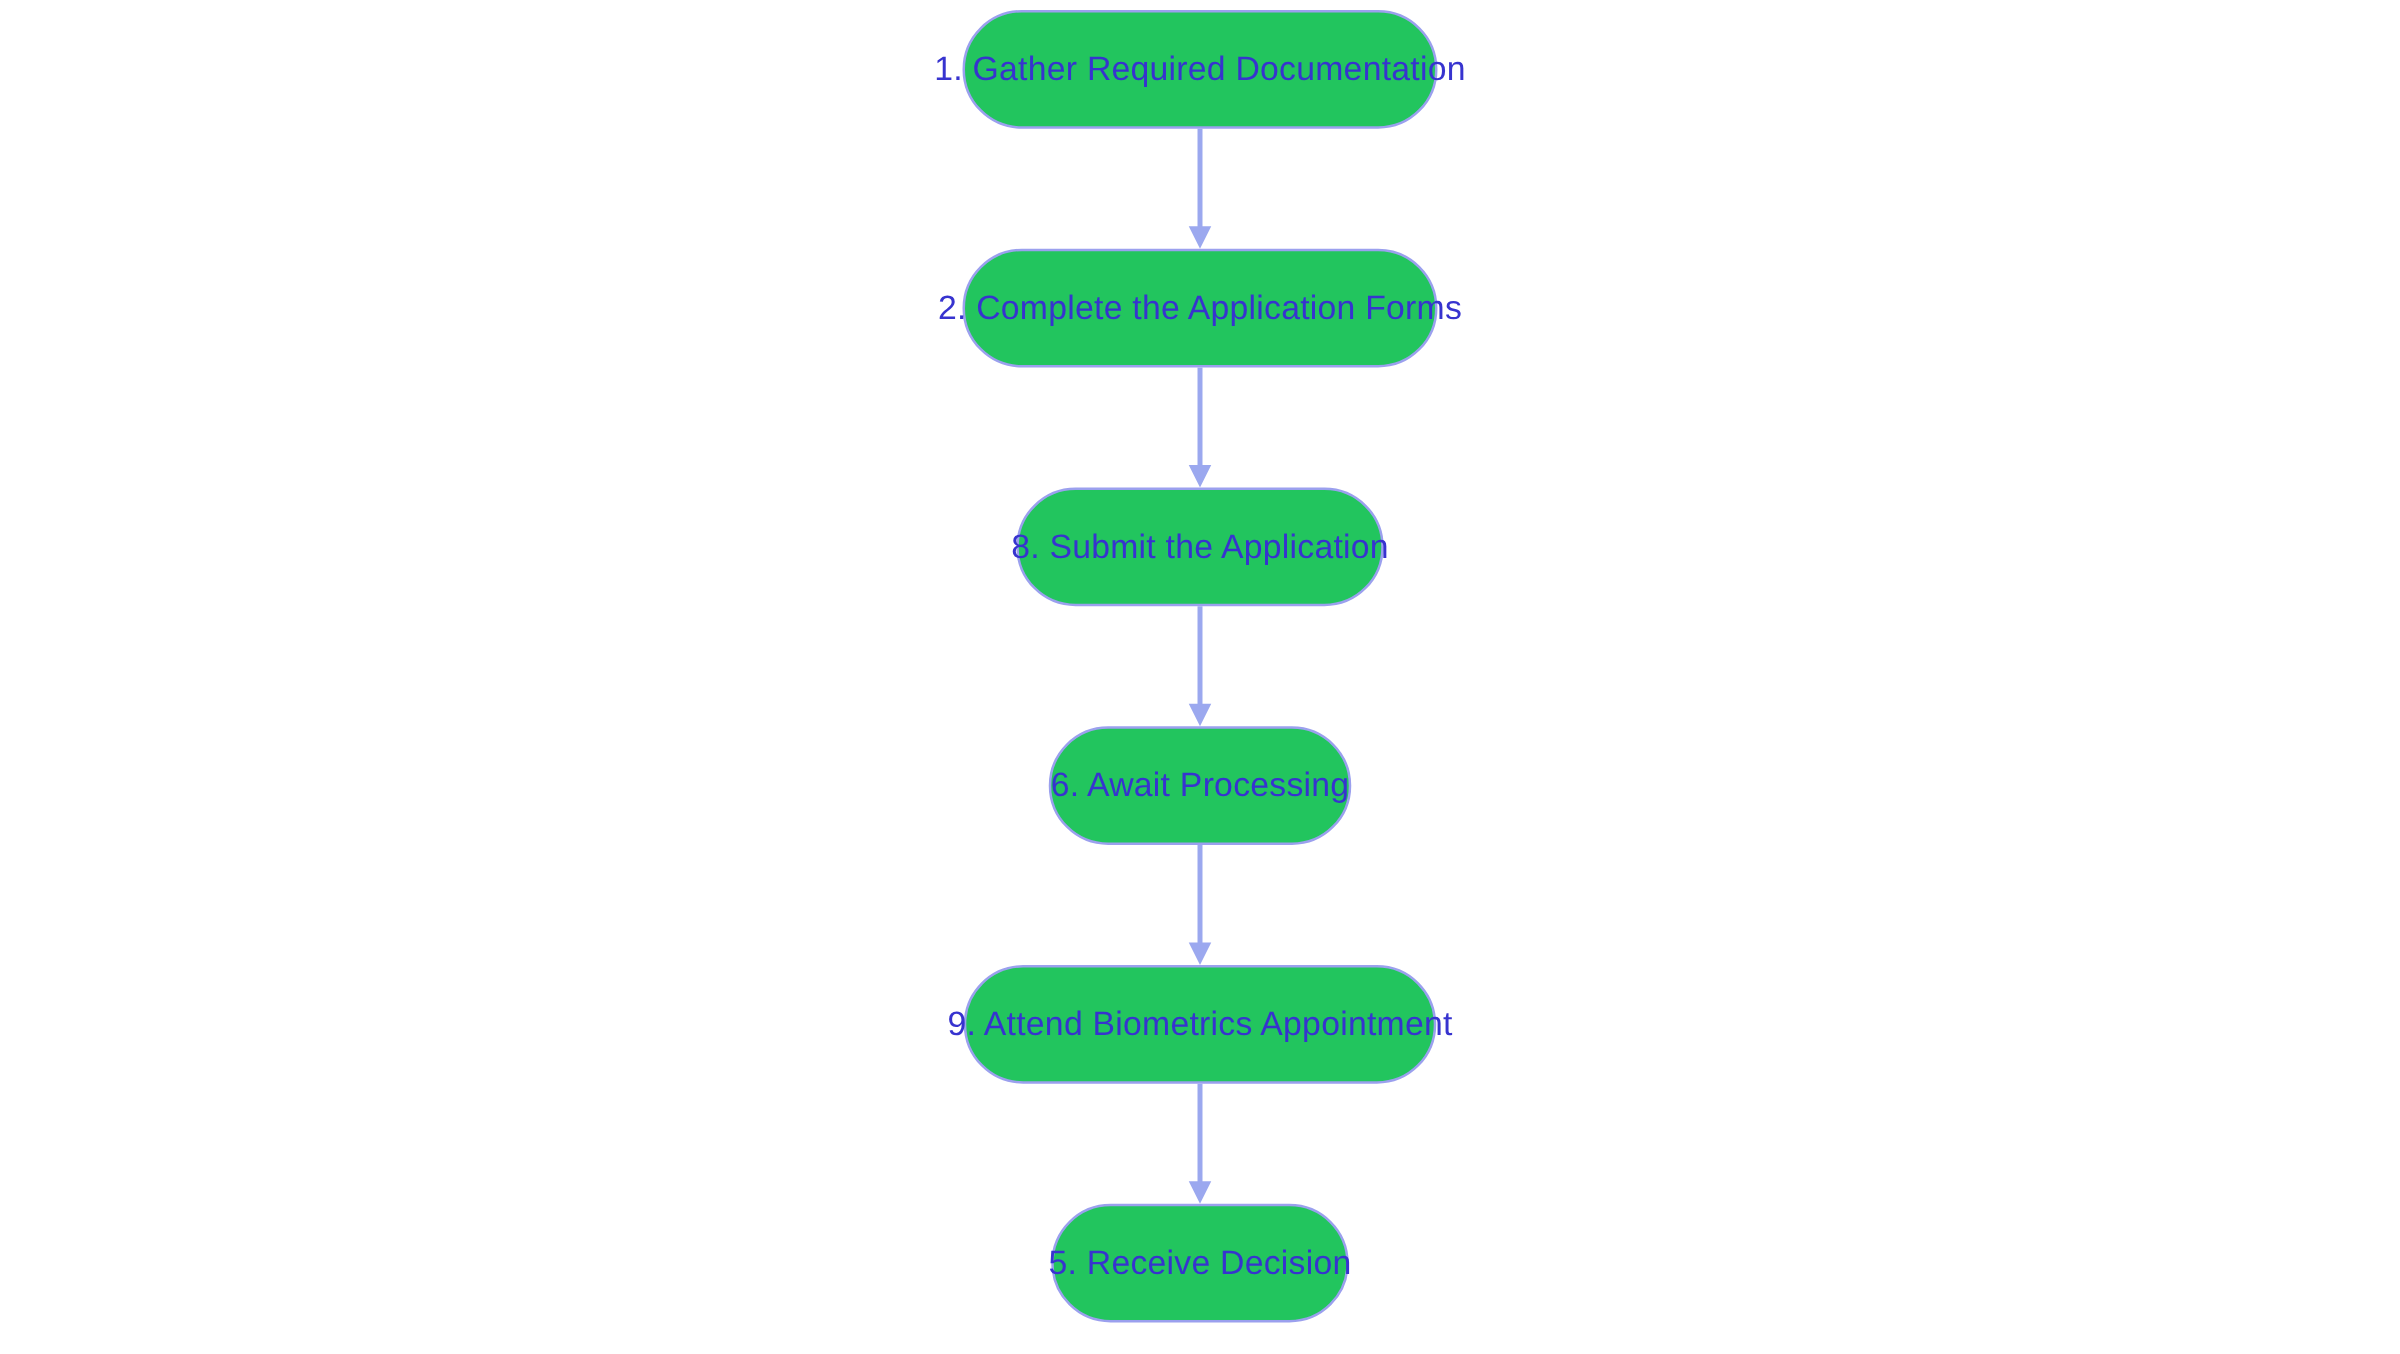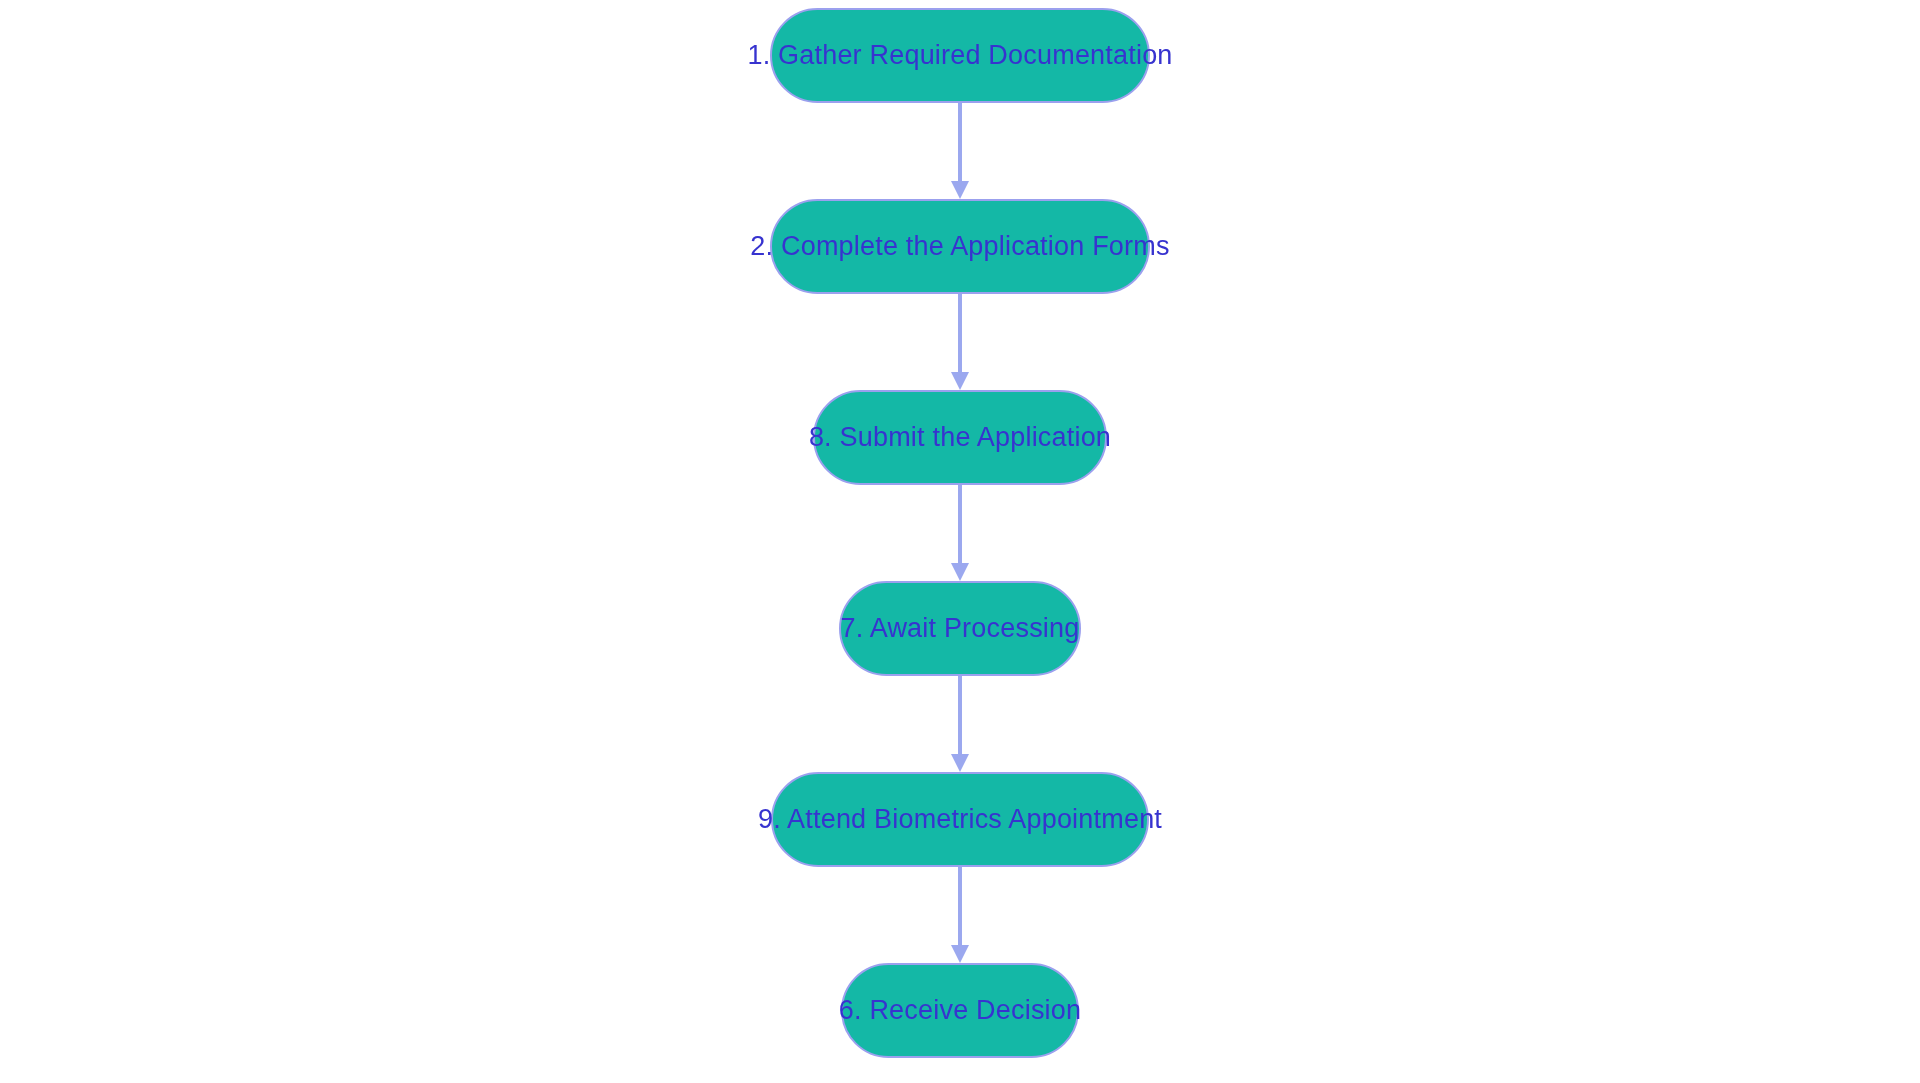--- a/index.html
+++ b/index.html
@@ -29,21 +29,21 @@
     align-items: center;
     justify-content: flex-start;
   }
   .node {
     position: relative;
     box-sizing: border-box;
     height: 95px;
     display: flex;
     align-items: center;
     justify-content: center;
-    background: #14b8a6;
+    background: #22c55e;
     border: 2px solid #9ba0ee;
     border-radius: 48px;
     padding: 0 34px;
     flex: 0 0 auto;
     text-align: right;
   }
   .node-label {
     font-size: 27px;
     line-height: 1;
     color: #3733cf;
@@ -101,21 +101,21 @@
     </div>
 
     <div class="connector" style="height:96px;">
       <svg viewBox="0 0 40 96" preserveAspectRatio="none">
         <line x1="20" y1="0" x2="20" y2="80" stroke="#9ba8ef" stroke-width="4"></line>
         <polygon points="11,78 29,78 20,96" fill="#9ba8ef"></polygon>
       </svg>
     </div>
 
     <div class="node" style="width:242px;">
-      <span class="node-label">7. Await Processing</span>
+      <span class="node-label">6. Await Processing</span>
     </div>
 
     <div class="connector" style="height:96px;">
       <svg viewBox="0 0 40 96" preserveAspectRatio="none">
         <line x1="20" y1="0" x2="20" y2="80" stroke="#9ba8ef" stroke-width="4"></line>
         <polygon points="11,78 29,78 20,96" fill="#9ba8ef"></polygon>
       </svg>
     </div>
 
     <div class="node" style="width:378px;">
@@ -123,17 +123,17 @@
     </div>
 
     <div class="connector" style="height:96px;">
       <svg viewBox="0 0 40 96" preserveAspectRatio="none">
         <line x1="20" y1="0" x2="20" y2="80" stroke="#9ba8ef" stroke-width="4"></line>
         <polygon points="11,78 29,78 20,96" fill="#9ba8ef"></polygon>
       </svg>
     </div>
 
     <div class="node" style="width:238px;">
-      <span class="node-label">6. Receive Decision</span>
+      <span class="node-label">5. Receive Decision</span>
     </div>
 
   </div>
 </div>
 
 </body></html>

